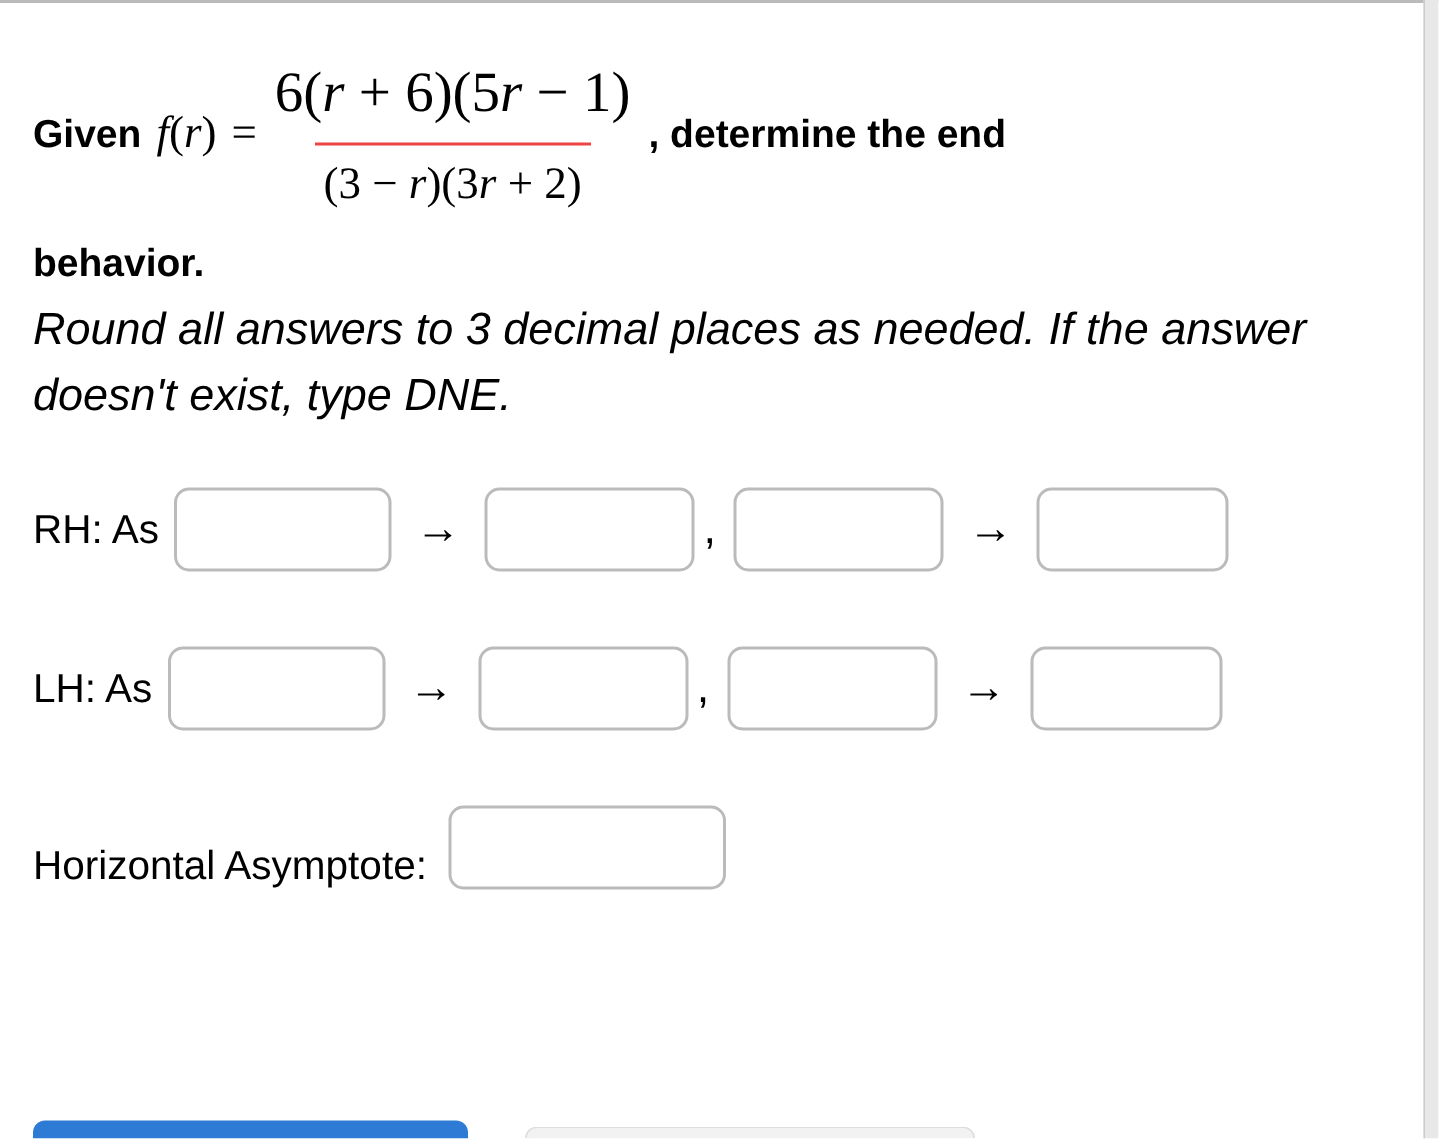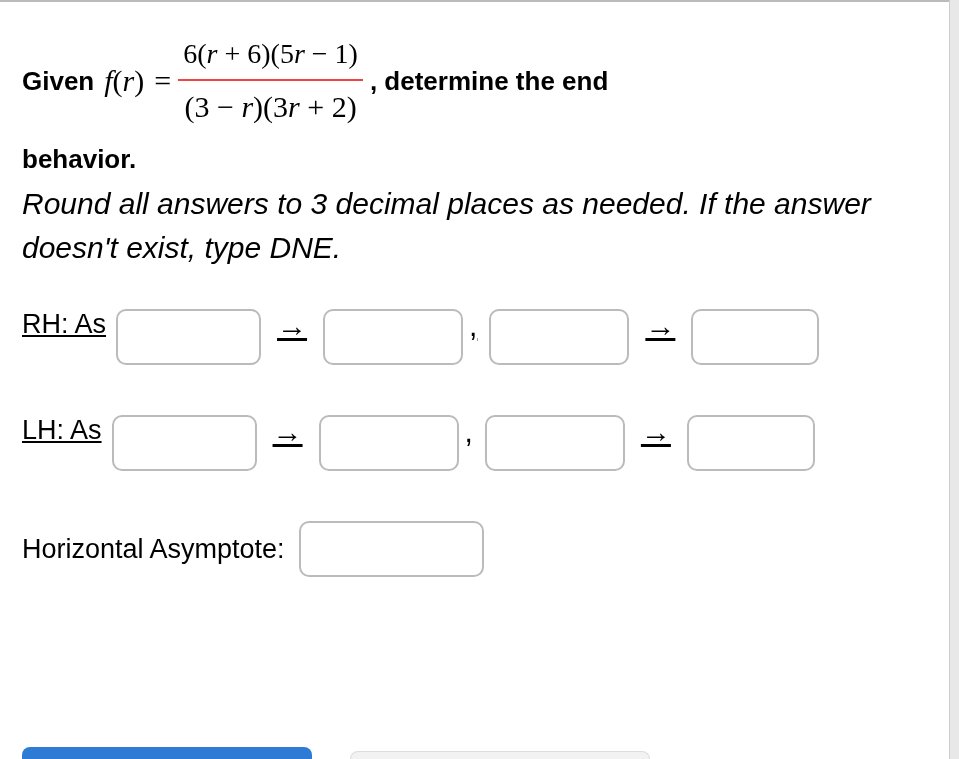--- a/index.html
+++ b/index.html
@@ -59,42 +59,41 @@
     .frac {
       display: inline-flex;
       flex-direction: column;
       align-items: center;
       vertical-align: middle;
       margin: 0 6px;
       font-family: "Times New Roman", serif;
     }
     .frac .num {
       padding: 0 6px 2px 6px;
-      font-size: 28px;
+      font-size: 38px;
     }
     .frac .den {
       border-top: 2px solid #ef4444;
       padding: 2px 6px 0 6px;
       font-size: 30px;
     }
     .instruction {
       font-style: italic;
       font-family: Verdana, Arial, sans-serif;
       font-size: 30px;
       line-height: 1.45;
       margin-top: 2px;
       margin-bottom: 40px;
     }
     .row {
       display: flex;
-      align-items: flex-start;
+      align-items: center;
       margin-bottom: 50px;
       font-size: 27px;
       font-family: Verdana, Arial, sans-serif;
-      text-decoration: underline;
     }
     .row-label {
       margin-right: 10px;
       white-space: nowrap;
     }
     .answer-input {
       border: 2px solid #bbb;
       border-radius: 10px;
       height: 56px;
       width: 145px;
@@ -115,21 +114,21 @@
       font-size: 30px;
       margin: 0 16px;
       font-family: Arial, sans-serif;
     }
     .comma {
       font-size: 30px;
       margin: 0 12px 0 6px;
     }
     .ha-row {
       display: flex;
-      align-items: center;
+      align-items: flex-end;
       margin-top: 10px;
       font-size: 27px;
       font-family: Verdana, Arial, sans-serif;
     }
     .ha-label {
       margin-right: 14px;
     }
     .bottom-hint {
       position: absolute;
       left: 22px;

